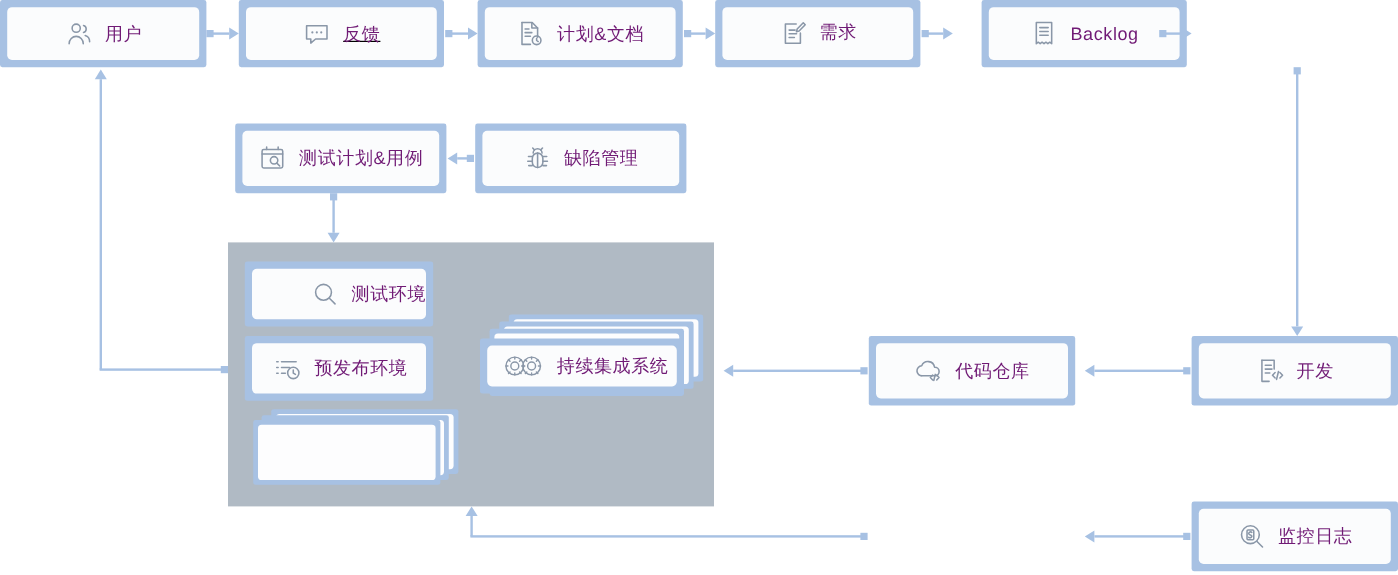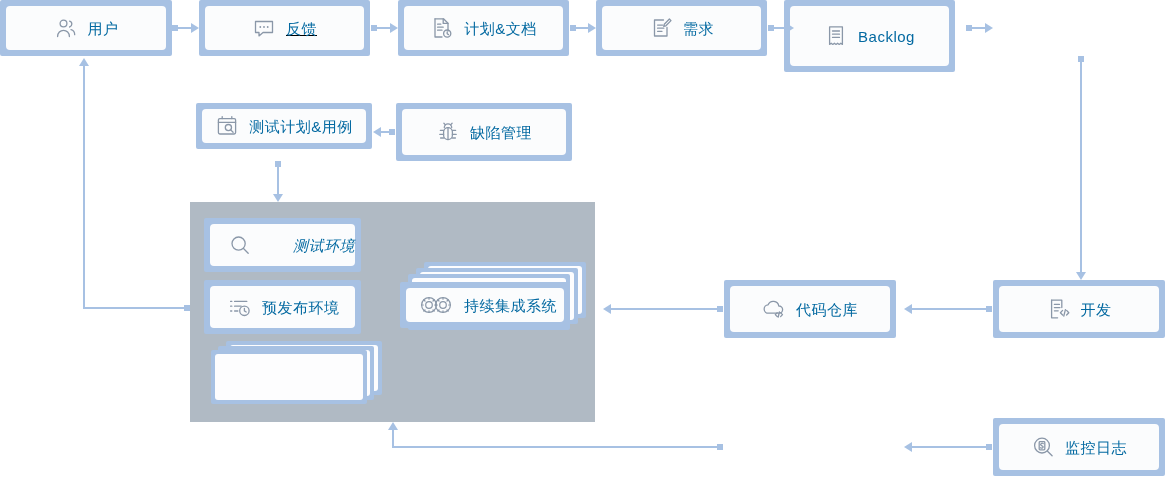--- a/index.html
+++ b/index.html
@@ -39,21 +39,21 @@
     height: 100%;
     background: #fbfcfd;
     border-radius: 4px;
     display: flex;
     align-items: center;
     justify-content: center;
     gap: 10px;
   }
   .node .label {
     font-size: 15px;
-    color: #0369a1;
+    color: #701a75;
     letter-spacing: 0.5px;
     white-space: nowrap;
     line-height: 1;
   }
   .node .icon {
     display: inline-flex;
     align-items: center;
     justify-content: center;
     width: 24px;
     height: 24px;
@@ -170,34 +170,34 @@
           <path d="M13.2 2.9v4.5H18"></path>
           <path d="M7.6 8.2h3.2M7.6 11.2h5.6M7.6 14.2h4.4"></path>
           <circle cx="17.2" cy="17.6" r="3.6"></circle>
           <path d="M17.2 15.8v1.9l1.3.9"></path>
         </svg>
       </span>
       <span class="label">计划&amp;文档</span>
     </div>
   </div>
 
-  <div class="node" style="left:596px; top:0px; width:171px; height:56px;">
+  <div class="node" style="left:596px; top:0px; width:171px; height:56px;font-family:Liberation Mono, monospace;">
     <div class="inner">
       <span class="icon">
         <svg viewBox="0 0 24 24" width="24" height="24" fill="none" stroke="currentColor" stroke-width="1.3" stroke-linecap="round" stroke-linejoin="round">
           <path d="M18 11.5V20H5.5V4h9"></path>
           <path d="M8.6 9.1h5M8.6 12.2h6.2M8.6 15.3h4.4"></path>
           <path d="M15.3 8.2 20.4 3 22 4.6l-5.1 5.2-2.2.6z"></path>
         </svg>
       </span>
       <span class="label">需求</span>
     </div>
   </div>
 
-  <div class="node" style="left:784px; top:0px; width:171px; height:72px;">
+  <div class="node" style="left:818px; top:0px; width:171px; height:56px;">
     <div class="inner">
       <span class="icon">
         <svg viewBox="0 0 24 24" width="24" height="24" fill="none" stroke="currentColor" stroke-width="1.3" stroke-linecap="round" stroke-linejoin="round">
           <path d="M5.6 2.8h12.8v17.6l-1.6-1.2-1.6 1.2-1.6-1.2-1.6 1.2-1.6-1.2-1.6 1.2-1.6-1.2-1.6 1.2z"></path>
           <path d="M8.5 7h7M8.5 10.2h7M8.5 13.4h7"></path>
         </svg>
       </span>
       <span class="label">Backlog</span>
     </div>
   </div>
@@ -216,21 +216,21 @@
   <div class="arrow right" style="left:588px; top:23px;"></div>
 
   <div class="nub" style="left:768px; top:25px;"></div>
   <div class="conn h" style="left:772px; top:27px; width:14px;"></div>
   <div class="arrow right" style="left:786px; top:23px;"></div>
 
   <div class="nub" style="left:966px; top:25px;"></div>
   <div class="conn h" style="left:970px; top:27px; width:15px;"></div>
   <div class="arrow right" style="left:985px; top:23px;"></div>
 
-  <div class="node" style="left:196px; top:103px; width:176px; height:46px;">
+  <div class="node" style="left:196px; top:103px; width:176px; height:58px;">
     <div class="inner">
       <span class="icon">
         <svg viewBox="0 0 24 24" width="24" height="24" fill="none" stroke="currentColor" stroke-width="1.3" stroke-linecap="round" stroke-linejoin="round">
           <rect x="3.4" y="4.6" width="17.2" height="15.4" rx="1.4"></rect>
           <path d="M3.4 8.4h17.2"></path>
           <path d="M7.2 4.6V2.6M16.8 4.6V2.6"></path>
           <circle cx="13.4" cy="13.6" r="3.1"></circle>
           <path d="m15.7 15.9 2.4 2.4"></path>
         </svg>
       </span>
@@ -256,21 +256,21 @@
 
   <div class="nub" style="left:389px; top:129px;"></div>
   <div class="conn h" style="left:381px; top:131px; width:10px;"></div>
   <div class="arrow left" style="left:373px; top:127px;"></div>
 
   <div class="nub" style="left:275px; top:161px;"></div>
   <div class="conn v" style="left:277px; top:163px; height:31px;"></div>
   <div class="arrow down" style="left:273px; top:194px;"></div>
 
   <div class="node" style="left:204px; top:218px; width:157px; height:54px;">
-    <div class="inner" style="justify-content:space-between; padding-left:18px;font-style:italic;">
+    <div class="inner" style="justify-content:flex-end; padding-left:18px;">
       <span class="icon">
         <svg viewBox="0 0 24 24" width="24" height="24" fill="none" stroke="currentColor" stroke-width="1.3" stroke-linecap="round" stroke-linejoin="round">
           <circle cx="10.6" cy="10.6" r="6.6"></circle>
           <path d="m15.5 15.5 4.7 4.7"></path>
         </svg>
       </span>
       <span class="label">测试环境</span>
     </div>
   </div>
 

